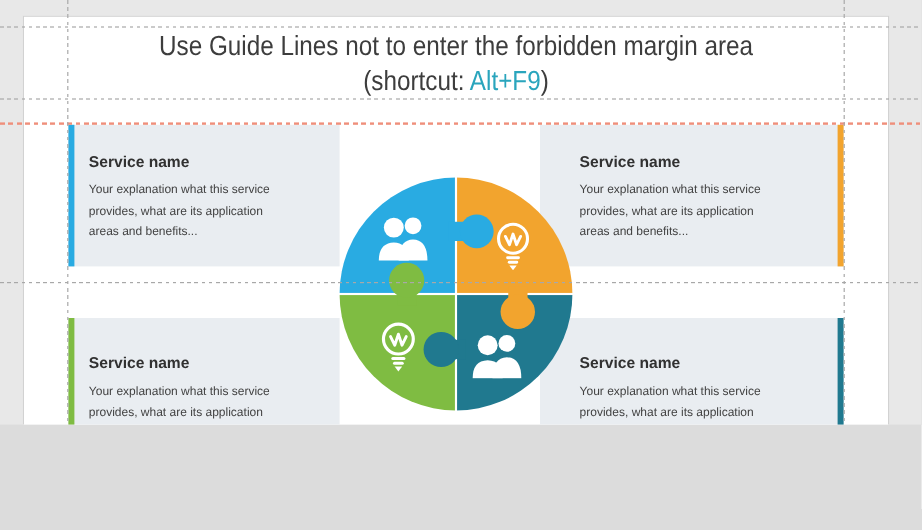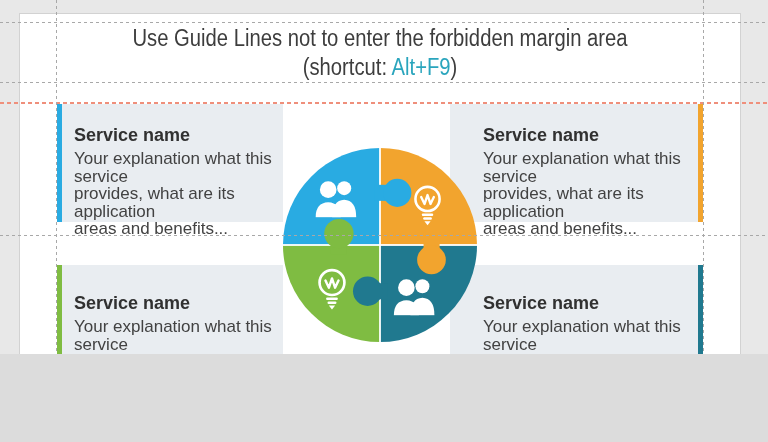--- a/index.html
+++ b/index.html
@@ -8,22 +8,22 @@
   .slide{position:absolute;left:19px;top:13px;width:722px;height:406px;background:#ffffff;
          border:1px solid #d2d2d2;box-sizing:border-box;z-index:0;}
 
   
   .title{position:absolute;left:19px;top:24px;width:722px;text-align:center;z-index:2;
          font-size:23px;line-height:29px;color:#3d3d3d;transform:scaleX(.88);transform-origin:center top;}
   .title .keys{color:var(--c-shortcut_accent);}
 
   
   .service-box{position:absolute;background:var(--c-box_bg);box-sizing:border-box;z-index:1;}
-  .service-box h3{margin:0 0 7px 0;font-size:18px;line-height:16px;font-weight:bold;color:#313131;}
-  .service-box p{margin:0;font-size:17px;line-height:17.5px;color:#424242;white-space:pre-line;}
+  .service-box h3{margin:0 0 7px 0;font-size:13px;line-height:16px;font-weight:bold;color:#313131;}
+  .service-box p{margin:0;font-size:10px;line-height:17.5px;color:#424242;white-space:pre-line;}
   .sb-tl{left:57px;top:104px;width:226px;height:118px;padding:23px 10px 0 17px;}
   .sb-tr{left:450px;top:104px;width:253px;height:118px;padding:23px 10px 0 33px;}
   .sb-bl{left:57px;top:265px;width:226px;height:122px;padding:30px 10px 0 17px;}
   .sb-br{left:450px;top:265px;width:253px;height:122px;padding:30px 10px 0 33px;}
   .accent-bar{position:absolute;top:0;bottom:0;width:5px;}
   .bar-left{left:0;} .bar-right{right:0;}
   .bar-blue{background:var(--c-blue);} .bar-orange{background:var(--c-orange);}
   .bar-green{background:var(--c-green);} .bar-teal{background:var(--c-teal);}
 
   

